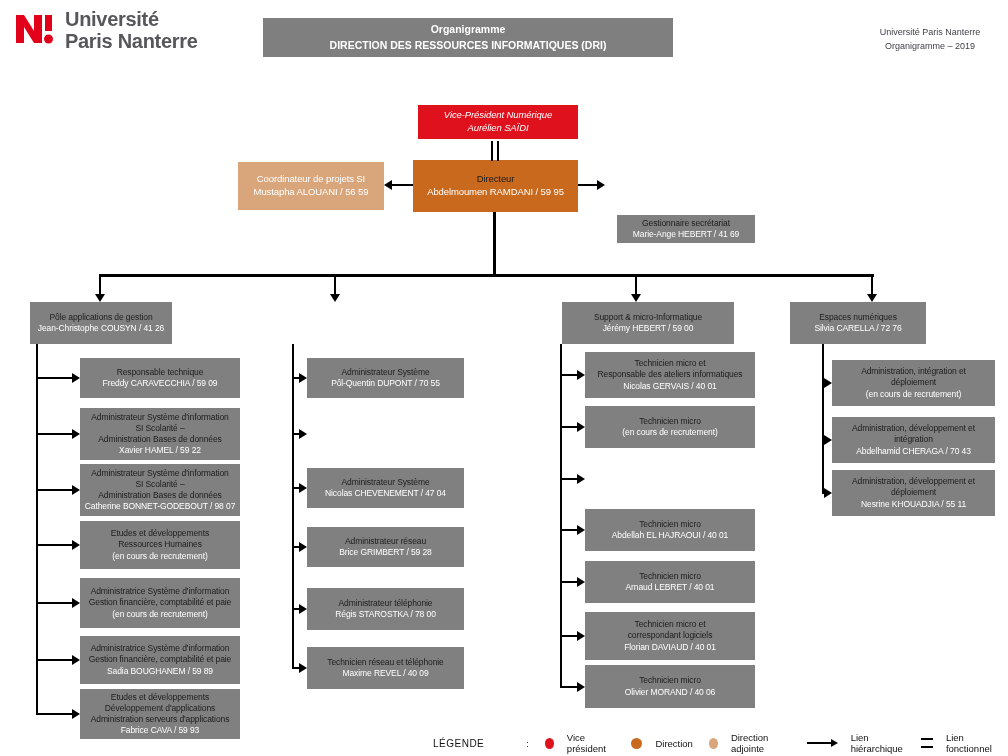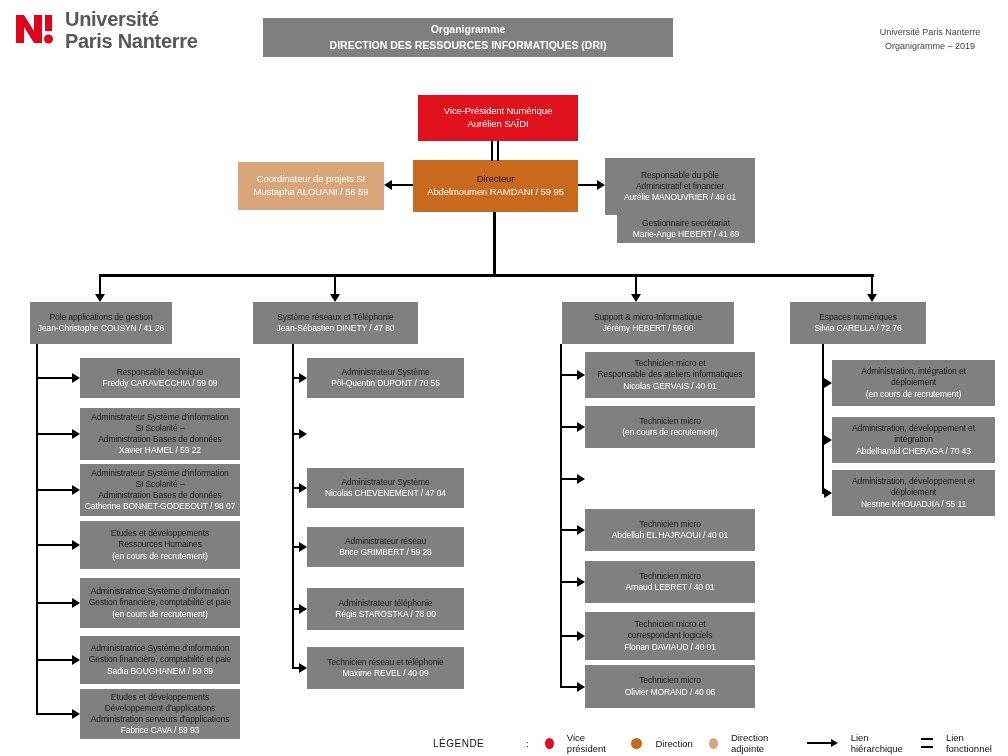--- a/index.html
+++ b/index.html
@@ -61,36 +61,31 @@
     <div>Organigramme</div>
     <div>DIRECTION DES RESSOURCES INFORMATIQUES (DRI)</div>
   </div>
 
   <div class="meta">
     <div>Université Paris Nanterre</div>
     <div>Organigramme – 2019</div>
   </div>
 
   <div id="chart">
-      <div class="node lg" style="left: 418px; top: 95px; width: 160px; height: 46px; background: rgb(222, 17, 29);">
+      <div class="node lg" style="left: 418px; top: 105px; width: 160px; height: 34px; background: rgb(222, 17, 29); font-style: italic;">
         <div class="ln role wh">Vice-Président Numérique</div>
         <div class="ln name">Aurélien SAÏDI</div>
       </div>
       <div class="node lg" style="left: 238px; top: 162px; width: 146px; height: 48px; background: rgb(217, 166, 124);">
         <div class="ln role wh">Coordinateur de projets SI</div>
         <div class="ln name">Mustapha ALOUANI / 56 59</div>
       </div>
       <div class="node lg" style="left: 413px; top: 160px; width: 165px; height: 52px; background: rgb(200, 105, 30);">
         <div class="ln role">Directeur</div>
         <div class="ln name">Abdelmoumen RAMDANI / 59 95</div>
-      </div>
-      <div class="node" style="left: 605px; top: 158px; width: 150px; height: 57px; background: rgb(128, 128, 128);">
-        <div class="ln role">Responsable du pôle</div>
-        <div class="ln role">Administratif et financier</div>
-        <div class="ln name">Aurélie MANOUVRIER / 40 01</div>
       </div>
       <div class="node" style="left: 617px; top: 215px; width: 138px; height: 28px; background: rgb(128, 128, 128);">
         <div class="ln role">Gestionnaire secrétariat</div>
         <div class="ln name">Marie-Ange HEBERT / 41 69</div>
       </div>
       <div class="node" style="left: 30px; top: 302px; width: 142px; height: 42px; background: rgb(128, 128, 128);">
         <div class="ln role">Pôle applications de gestion</div>
         <div class="ln name">Jean-Christophe COUSYN / 41 26</div>
       </div>
       <div class="node" style="left: 80px; top: 358px; width: 160px; height: 40px; background: rgb(128, 128, 128);">
@@ -122,24 +117,20 @@
       <div class="node" style="left: 80px; top: 636px; width: 160px; height: 48px; background: rgb(128, 128, 128);">
         <div class="ln role">Administratrice Système d'information</div>
         <div class="ln role">Gestion financière, comptabilité et paie</div>
         <div class="ln name">Sadia BOUGHANEM / 59 89</div>
       </div>
       <div class="node" style="left: 80px; top: 689px; width: 160px; height: 50px; background: rgb(128, 128, 128);">
         <div class="ln role">Etudes et développements</div>
         <div class="ln role">Développement d'applications</div>
         <div class="ln role">Administration serveurs d'applications</div>
         <div class="ln name">Fabrice CAVA / 59 93</div>
-      </div>
-      <div class="node" style="left: 253px; top: 302px; width: 165px; height: 42px; background: rgb(128, 128, 128);">
-        <div class="ln role">Système réseaux et Téléphonie</div>
-        <div class="ln name">Jean-Sébastien DINETY / 47 80</div>
       </div>
       <div class="node" style="left: 307px; top: 358px; width: 157px; height: 40px; background: rgb(128, 128, 128);">
         <div class="ln role">Administrateur Système</div>
         <div class="ln name">Pôl-Quentin DUPONT / 70 55</div>
       </div>
       <div class="node" style="left: 307px; top: 468px; width: 157px; height: 40px; background: rgb(128, 128, 128);">
         <div class="ln role">Administrateur Système</div>
         <div class="ln name">Nicolas CHEVENEMENT / 47 04</div>
       </div>
       <div class="node" style="left: 307px; top: 527px; width: 157px; height: 40px; background: rgb(128, 128, 128);">

